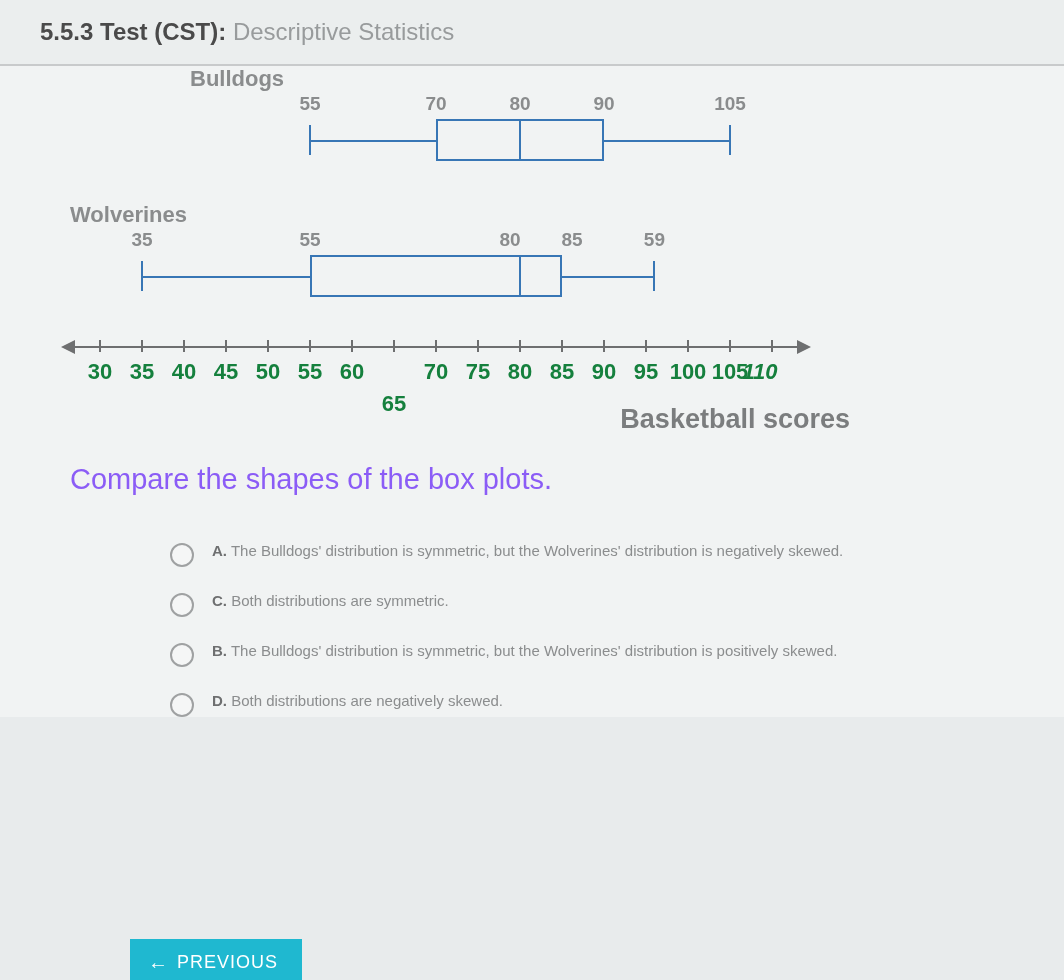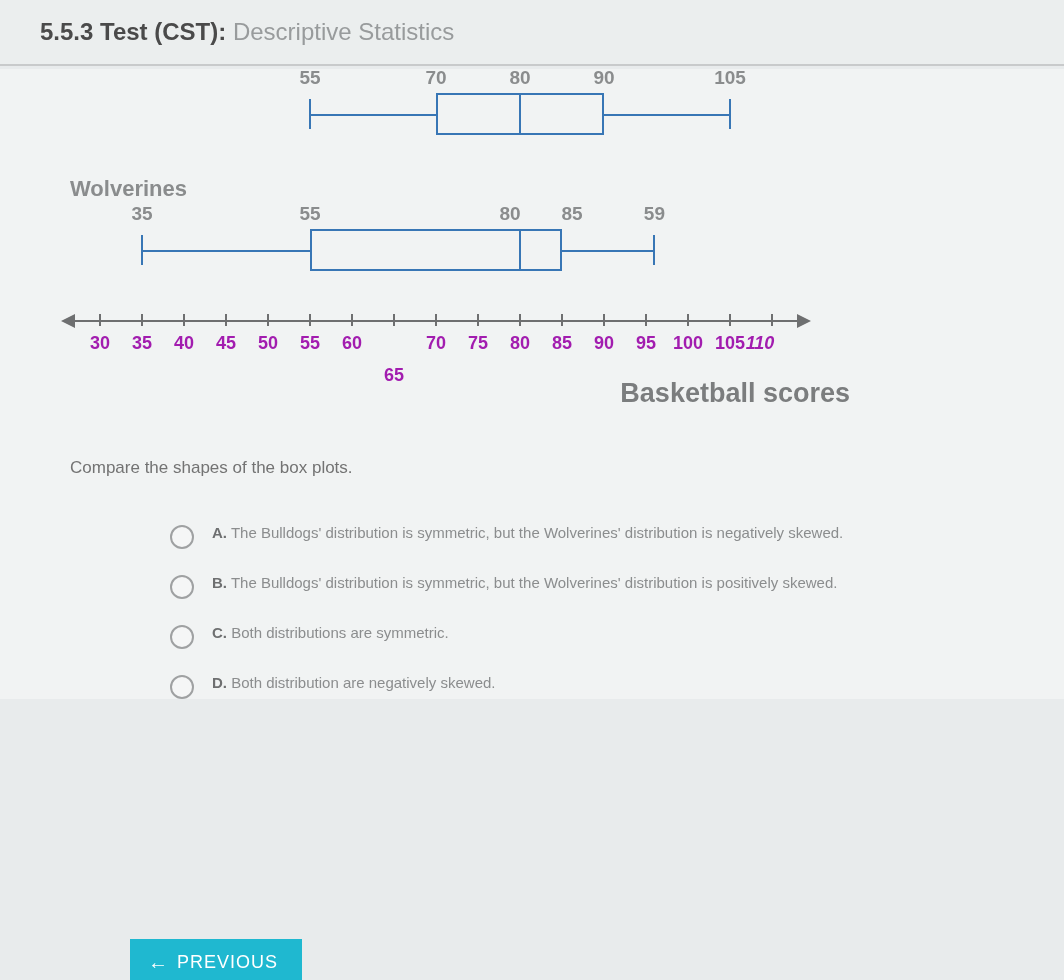--- a/index.html
+++ b/index.html
@@ -101,38 +101,38 @@
     }
     .axis-tick {
       position: absolute;
       width: 2px;
       height: 12px;
       background: #6e6f70;
       top: 9px;
     }
     .axis-label {
       position: absolute;
-      color: #a21caf;
-      font-weight: bold;
-      font-size: 18px;
+      color: #15803d;
+      font-weight: bold;
+      font-size: 22px;
       top: 28px;
       transform: translateX(-50%);
     }
     .axis-title {
       color: #7b7d7e;
       font-weight: bold;
       font-size: 27px;
       text-align: right;
       width: 780px;
       margin-top: 18px;
     }
     .question {
-      color: #737373;
-      font-size: 17px;
-      margin-top: 49px;
+      color: #8b5cf6;
+      font-size: 29px;
+      margin-top: 28px;
       margin-bottom: 45px;
     }
     .option {
       display: flex;
       align-items: flex-start;
       margin: 24px 0 24px 100px;
       max-width: 850px;
     }
     .radio {
       width: 24px;
@@ -165,20 +165,21 @@
     }
   </style>
 </head>
 <body>
 
 <div class="header">
   <span class="bold">5.5.3 Test (CST):</span><span class="light"> Descriptive Statistics</span>
 </div>
 
 <div class="content">
+  <div class="group-label">Bulldogs</div>
 
   <div class="boxplot-area" id="bulldogs-plot">
       <div class="val-label" style="left: 240px;">55</div>
       <div class="val-label" style="left: 366px;">70</div>
       <div class="val-label" style="left: 450px;">80</div>
       <div class="val-label" style="left: 534px;">90</div>
       <div class="val-label" style="left: 660px;">105</div>
       <div class="whisker" style="left: 240px; width: 126px;"></div>
       <div class="whisker" style="left: 534px; width: 126px;"></div>
       <div class="tick-cap" style="left: 239px;"></div>
@@ -247,29 +248,29 @@
 
   <div class="question">Compare the shapes of the box plots.</div>
 
   <div id="options">
       <div class="option">
         <div class="radio"></div>
         <div class="opt-text"><span class="opt-letter">A.</span><span> The Bulldogs' distribution is symmetric, but the Wolverines' distribution is negatively skewed.</span></div>
       </div>
       <div class="option">
         <div class="radio"></div>
+        <div class="opt-text"><span class="opt-letter">C.</span><span> Both distributions are symmetric.</span></div>
+      </div>
+      <div class="option">
+        <div class="radio"></div>
         <div class="opt-text"><span class="opt-letter">B.</span><span> The Bulldogs' distribution is symmetric, but the Wolverines' distribution is positively skewed.</span></div>
       </div>
       <div class="option">
         <div class="radio"></div>
-        <div class="opt-text"><span class="opt-letter">C.</span><span> Both distributions are symmetric.</span></div>
-      </div>
-      <div class="option">
-        <div class="radio"></div>
-        <div class="opt-text"><span class="opt-letter">D.</span><span> Both distribution are negatively skewed.</span></div>
+        <div class="opt-text"><span class="opt-letter">D.</span><span> Both distributions are negatively skewed.</span></div>
       </div>
     </div>
 </div>
 
 <div class="previous-btn">
   <span class="arrow-back">←</span>
   <span>PREVIOUS</span>
 </div>
 
 </body></html>

